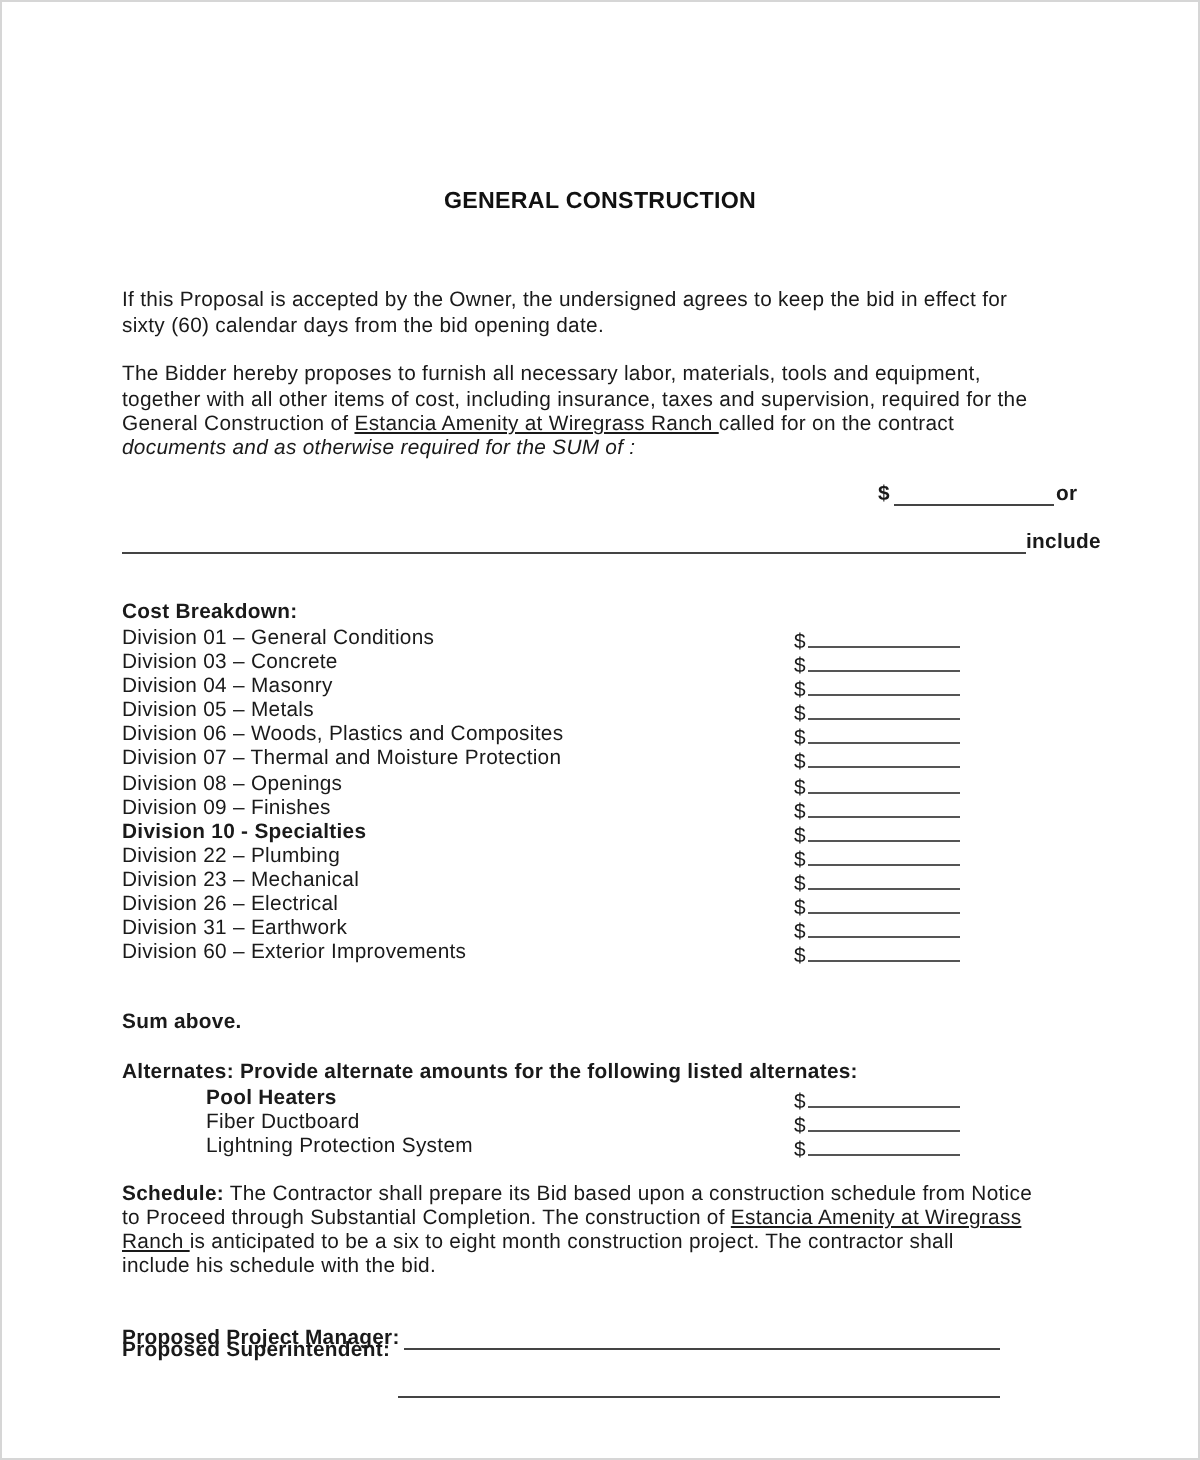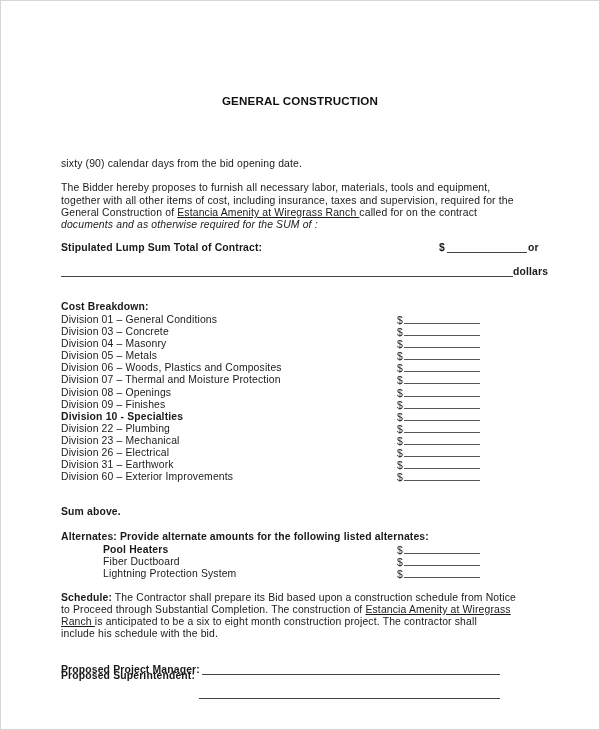--- a/index.html
+++ b/index.html
@@ -31,36 +31,36 @@
     .row { position: absolute; left: 60px; white-space: nowrap; }
     .alt-row { position: absolute; left: 102px; white-space: nowrap; }
   </style>
 </head>
 <body>
 
 <div class="page">
 
   <div class="title" style="top:93px;">GENERAL CONSTRUCTION</div>
 
-  <div class="abs" style="left:60px; top:157px;">sixty (90) calendar days from the bid opening date.</div>
+  <div class="abs" style="left:60px; top:144px;">If this Proposal is accepted by the Owner, the undersigned agrees to keep the bid  in effect for</div>
+  <div class="abs" style="left:60px; top:157px;">sixty (60) calendar days from the bid opening date.</div>
 
   <div class="abs" style="left:60px; top:181px;">The Bidder hereby proposes to furnish all necessary labor, materials, tools and equipment,</div>
   <div class="abs" style="left:60px; top:194px;">together with all other items of cost, including insurance, taxes and supervision, required for the</div>
   <div class="abs" style="left:60px; top:206px;">
     <span>General Construction of </span><span class="u">Estancia Amenity at Wiregrass Ranch </span><span>called for on the contract</span>
   </div>
   <div class="abs" style="left:60px; top:218px;font-style:italic;">documents and as otherwise required for the SUM of :</div>
 
-  <div class="abs b" style="left:60px; top:241px;">Stipulated Lump Sum Total of Contract:</div>
   <div class="abs b" style="left:438px; top:241px;">$</div>
   <div class="line" style="left:446px; top:251px; width:80px;"></div>
   <div class="abs b" style="left:527px; top:241px;">or</div>
 
   <div class="line" style="left:60px; top:275px; width:452px;"></div>
-  <div class="abs b" style="left:512px; top:265px;">dollars</div>
+  <div class="abs b" style="left:512px; top:265px;">include</div>
 
   <div class="abs b" style="left:60px; top:300px;">Cost Breakdown:</div>
 
   <div>
     <div class="row" style="top:313px;">Division 01 – General Conditions</div>
     <div class="row" style="top:325px;">Division 03 – Concrete</div>
     <div class="row" style="top:337px;">Division 04 – Masonry</div>
     <div class="row" style="top:349px;">Division 05 – Metals</div>
     <div class="row" style="top:361px;">Division 06 – Woods, Plastics and Composites</div>
     <div class="row" style="top:373px;">Division 07 – Thermal and Moisture Protection</div>

